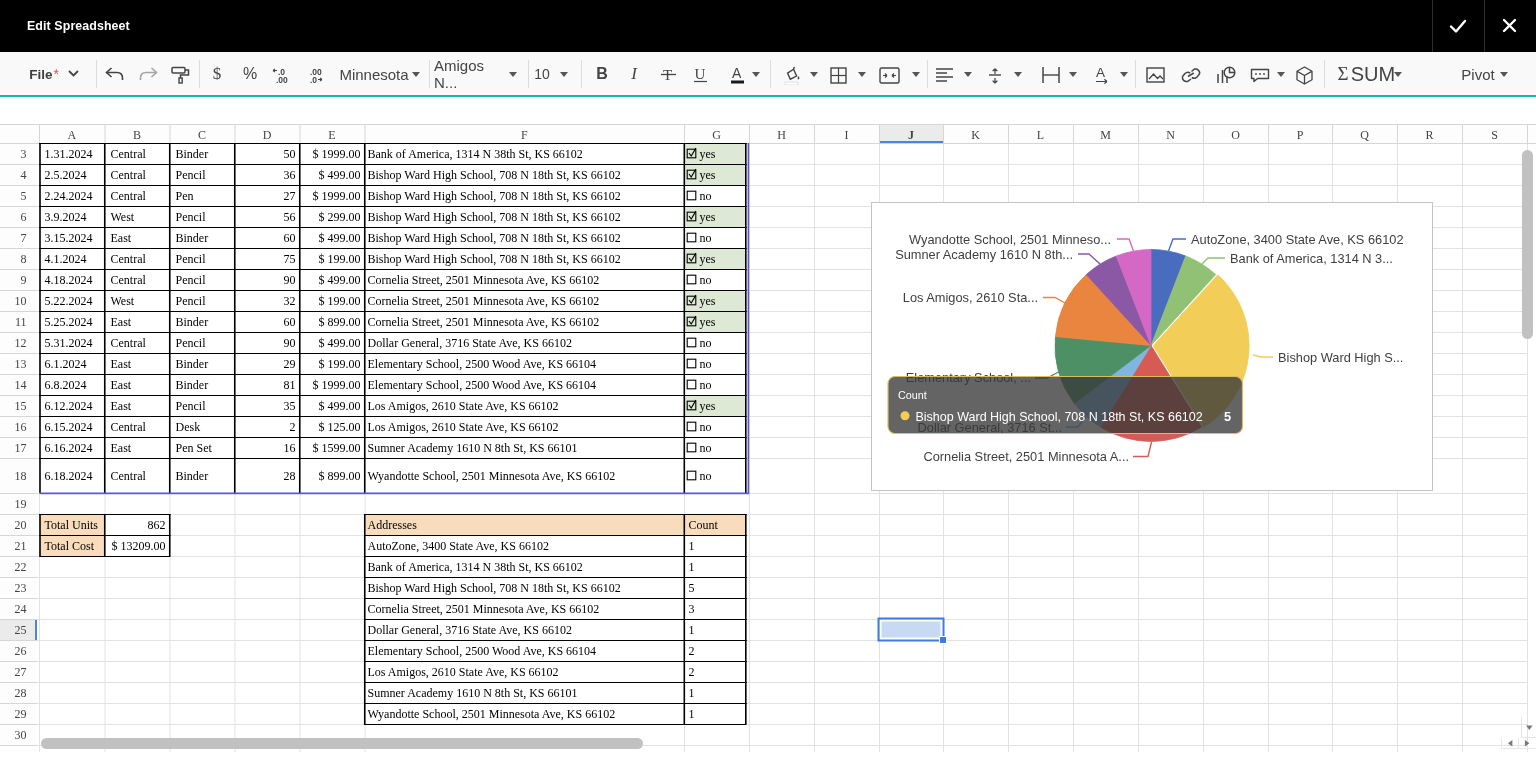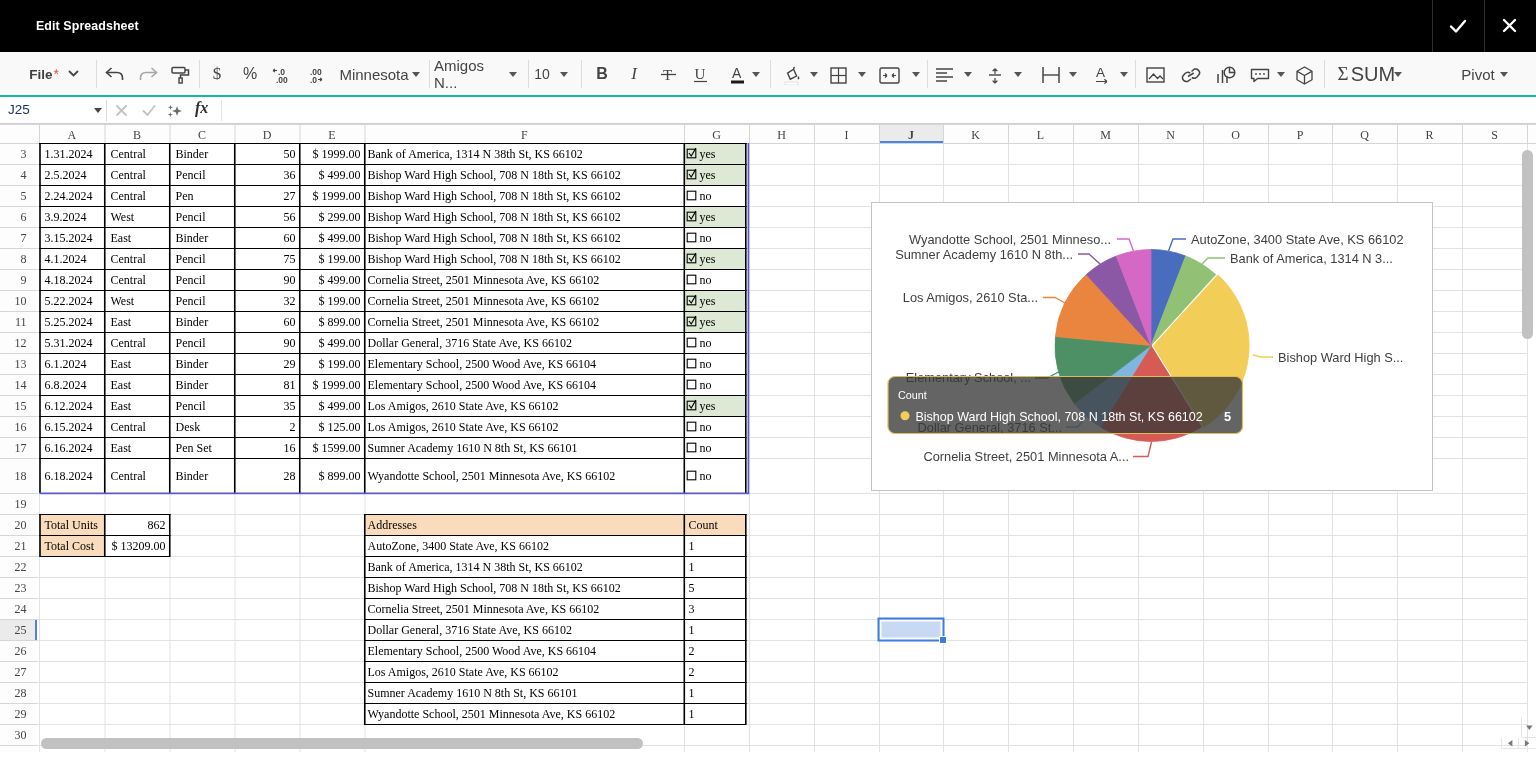--- a/index.html
+++ b/index.html
@@ -1,18 +1,18 @@
 <!DOCTYPE html>
 <html><head><meta charset="utf-8"><style>
 * { margin:0; padding:0; box-sizing:border-box; }
 body { width:1536px; height:783px; overflow:hidden; font-family:"Liberation Sans", sans-serif; background:#fff; }
 #page { position:relative; width:1536px; height:783px; overflow:hidden; }
 .abs { position:absolute; }
 #topbar { left:0; top:0; width:1536px; height:52px; background:#000; }
-#topbar .title { position:absolute; left:36px; top:19px; color:#fff; font-size:12.4px; font-weight:700; letter-spacing:0.1px; }
+#topbar .title { position:absolute; left:27px; top:19px; color:#fff; font-size:12.4px; font-weight:700; letter-spacing:0.1px; }
 #topbar .vsep { position:absolute; top:0; width:1px; height:52px; background:#2e2e2e; }
 #toolbar { left:0; top:52px; width:1536px; height:45px; background:#f9f9f9; border-bottom:2px solid #14b8a6; }
 .ti { position:absolute; top:0; height:44px; display:flex; align-items:center; justify-content:center; color:#444; }
 .tsep { position:absolute; top:8px; width:1px; height:28px; background:#dcdcdc; }
 .caret { position:absolute; width:0; height:0; border-left:4px solid transparent; border-right:4px solid transparent; border-top:5px solid #555; top:20px; }
 #fbar { left:0; top:97px; width:1536px; height:27px; background:#fff; border-bottom:1px solid #cfcfcf; }
 #statusbar { left:0; top:752px; width:1424px; height:31px; background:#f4f4f4; border-top:1px solid #d0d0d0;margin-top:31px; }
 </style></head>
 <body>
 <div id="page">
@@ -197,40 +197,20 @@
       <div class="ti" style="left:1354px;width:38px;">
         <span style="font-size:20px">SUM</span>
       </div>
       <div class="caret" style="left:1394px;top:20px"></div>
       <div class="ti" style="left:1458px;width:40px;">
         <span style="font-size:15px">Pivot</span>
       </div>
       <div class="caret" style="left:1500px;top:20px"></div>
     </div>
 
-<div class="abs" id="fbar">
-      <div class="abs" style="left:8px;top:5px;font-size:13.5px;color:#1c3461">J25</div>
-      <div class="caret" style="left:94px;top:11px;border-top-color:#444"></div>
-      <div class="abs" style="left:106px;top:3px;width:1px;height:21px;background:#d9d9d9"></div>
-      <svg class="abs" style="left:115px;top:7px" width="13" height="13" viewBox="0 0 13 13">
-        <path d="M2 2 L11 11 M11 2 L2 11" stroke="#c3c3c3" stroke-width="1.8" stroke-linecap="round"></path>
-      </svg>
-      <svg class="abs" style="left:142px;top:7px" width="14" height="13" viewBox="0 0 14 13">
-        <path d="M1.5 7 L5.5 11 L12.5 2" stroke="#c3c3c3" stroke-width="1.8" fill="none" stroke-linecap="round" stroke-linejoin="round"></path>
-      </svg>
-      <svg class="abs" style="left:165px;top:100px;top:4px" width="18" height="19" viewBox="0 0 18 19">
-<g fill="#6a6a6a">
-<path d="M12 5.2 L13.3 8.7 L17 10 L13.3 11.3 L12 14.8 L10.7 11.3 L7 10 L10.7 8.7 Z"></path>
-<path d="M5.5 3.7 L6.1 5.7 L8.1 6.3 L6.1 6.9 L5.5 8.9 L4.9 6.9 L2.9 6.3 L4.9 5.7 Z"></path>
-<path d="M5.3 13.7 L5.9 15.7 L7.9 16.3 L5.9 16.9 L5.3 18.9 L4.7 16.9 L2.7 16.3 L4.7 15.7 Z" transform="translate(0,-2.6)"></path>
-</g>
-      </svg>
-      <div class="abs" style="left:195px;top:2px;font-size:16px;font-style:italic;font-family:Liberation Serif,serif;color:#2e2e2e;font-weight:600">fx</div>
-      <div class="abs" style="left:221px;top:3px;width:1px;height:21px;background:#e3e3e3"></div>
-    </div>
 
 <svg width="1536" height="783" viewBox="0 0 1536 783" style="position:absolute;left:0;top:0">
       <g stroke="#e2e2e2" stroke-width="1">
         <line x1="39.5" y1="143" x2="39.5" y2="752"></line>
         <line x1="105.0" y1="143" x2="105.0" y2="752"></line>
         <line x1="170.0" y1="143" x2="170.0" y2="752"></line>
         <line x1="235.0" y1="143" x2="235.0" y2="752"></line>
         <line x1="300.0" y1="143" x2="300.0" y2="752"></line>
         <line x1="365.0" y1="143" x2="365.0" y2="752"></line>
         <line x1="684.5" y1="143" x2="684.5" y2="752"></line>

